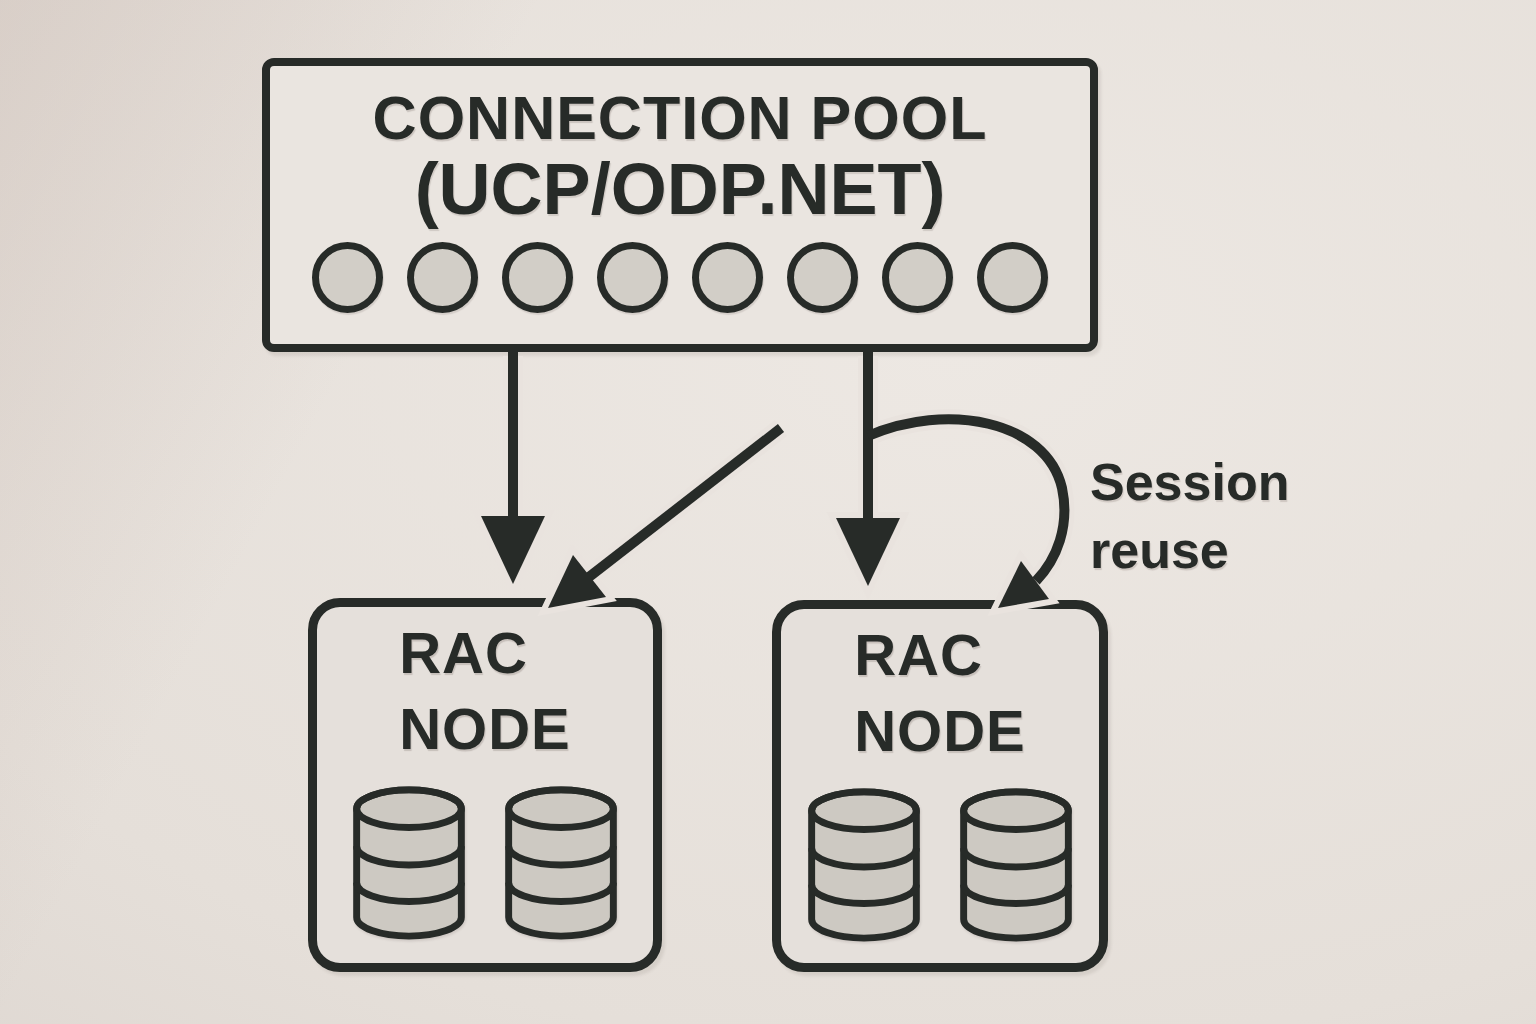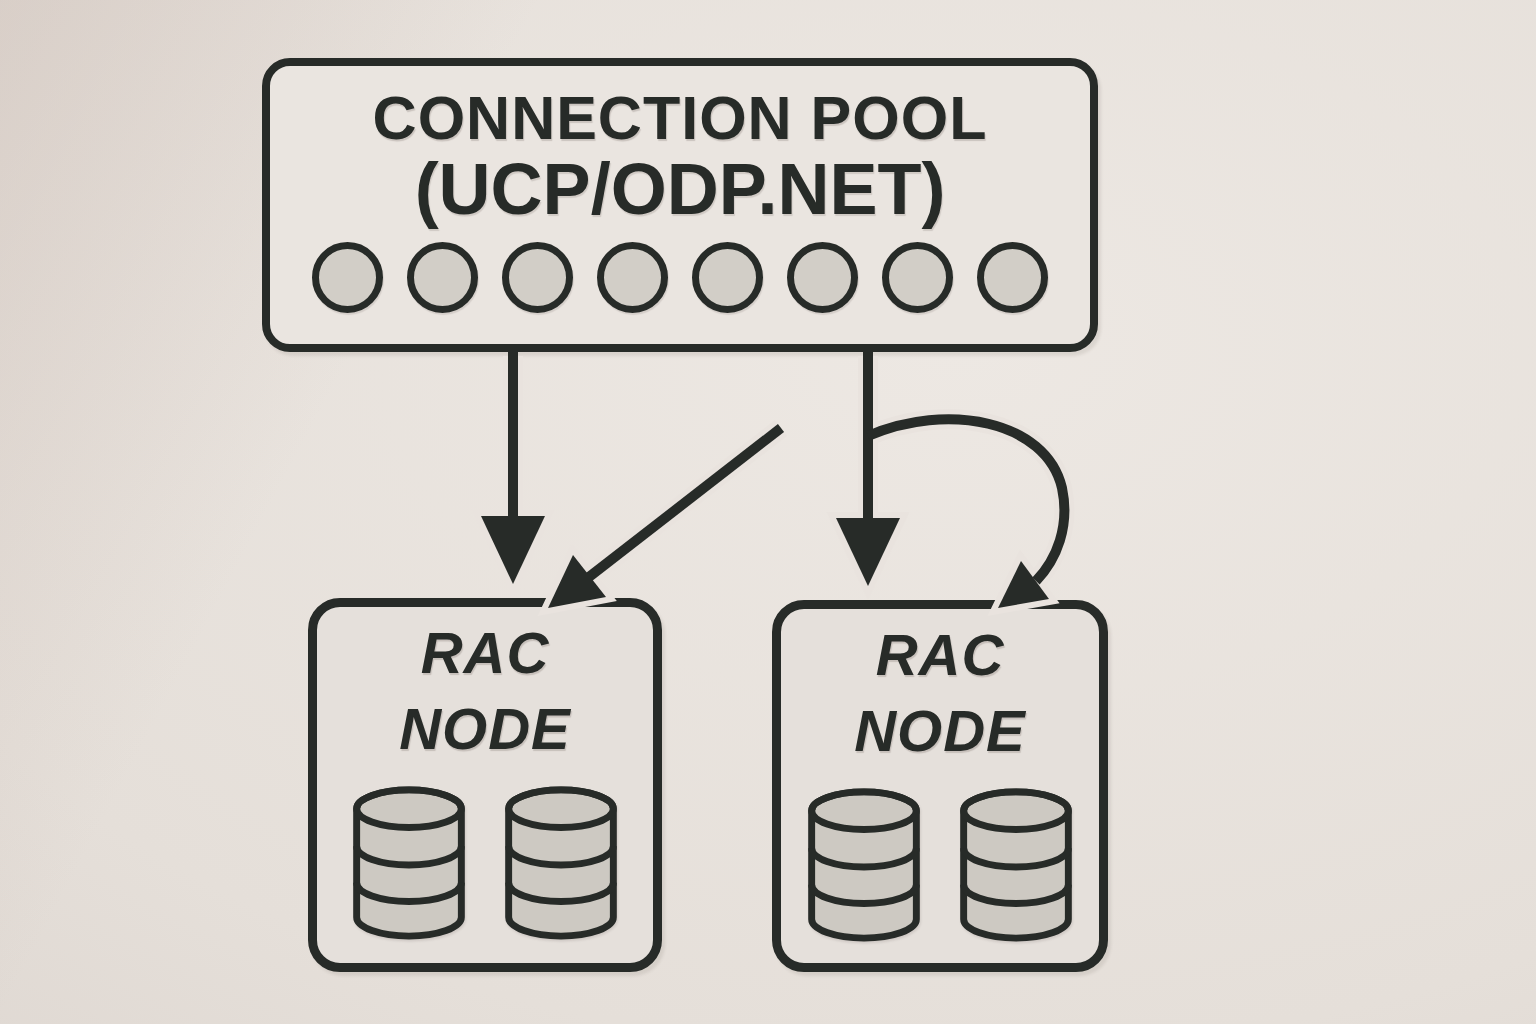--- a/index.html
+++ b/index.html
@@ -9,21 +9,21 @@
     background:
       linear-gradient(118deg, rgba(196,180,172,.38) 0%, rgba(196,180,172,0) 26%),
       radial-gradient(135% 125% at 62% 34%, var(--bg-light) 0%, var(--bg-mid) 55%, var(--bg-dark) 100%);
     color:var(--ink);
   }
   .stage{position:absolute;inset:0;}
 
   
   .pool-box{
     position:absolute;left:262px;top:58px;width:836px;height:294px;
-    box-sizing:border-box;border:8px solid var(--ink);border-radius:28px;
+    box-sizing:border-box;border:8px solid var(--ink);border-radius:12px;
     background:var(--pool-fill);
     display:flex;flex-direction:column;align-items:center;
     box-shadow:3px 4px 3px rgba(70,55,45,.10);
   }
   .pool-title{
     margin-top:20px;font-weight:700;font-size:61px;line-height:64px;
     letter-spacing:1px;text-shadow:1px 2px 1px rgba(60,45,40,.18);white-space:nowrap;
   }
   .pool-subtitle{
     margin-top:9px;font-weight:600;font-size:72px;line-height:60px;
@@ -39,21 +39,21 @@
   .node-box{
     position:absolute;box-sizing:border-box;border:9px solid var(--ink);
     border-radius:32px;background:var(--node-fill);
     display:flex;flex-direction:column;align-items:center;
     box-shadow:3px 4px 3px rgba(70,55,45,.10);
   }
   .node-box.left{left:308px;top:598px;width:354px;height:374px;}
   .node-box.right{left:772px;top:600px;width:336px;height:372px;}
   .node-line{
     font-weight:700;font-size:58px;line-height:76px;letter-spacing:1px;
-    text-shadow:1px 2px 1px rgba(60,45,40,.18);text-align:center;font-style:italic;
+    text-shadow:1px 2px 1px rgba(60,45,40,.18);
   }
   .node-title{margin-top:8px;}
   .cyl-row{display:flex;gap:30px;justify-content:center;margin-top:16px;}
   .cyl{width:122px;height:160px;filter:drop-shadow(1px 2px 1px rgba(60,45,40,.12));}
 
   
   .float-label{
     position:absolute;font-weight:700;font-size:52px;line-height:68px;
     letter-spacing:0px;text-shadow:1px 2px 1px rgba(60,45,40,.16);
   }
@@ -124,20 +124,24 @@
     <g>
       <path class="ink-stroke" d="M781 428 L589 577"></path>
       <polygon class="ink-head" points="548,608 573,555 606,597"></polygon>
     </g>
     <g>
       <path class="ink-stroke" d="M868 436 C 946 402, 1046 420, 1062 488 C 1070 526, 1057 559, 1036 581"></path>
       <polygon class="ink-head" points="998,608 1021,561 1049,599"></polygon>
     </g>
   </svg>
 
+  <div class="float-label label-session">
+    <div>Session</div>
+    <div>reuse</div>
+  </div>
 
   <div class="node-box left">
     <div class="node-title">
       <div class="node-line">RAC</div>
       <div class="node-line">NODE</div>
     </div>
     <div class="cyl-row">
         <svg class="cyl" viewBox="0 0 122 162">
           <use href="#cyl-sym"></use>
         </svg>

